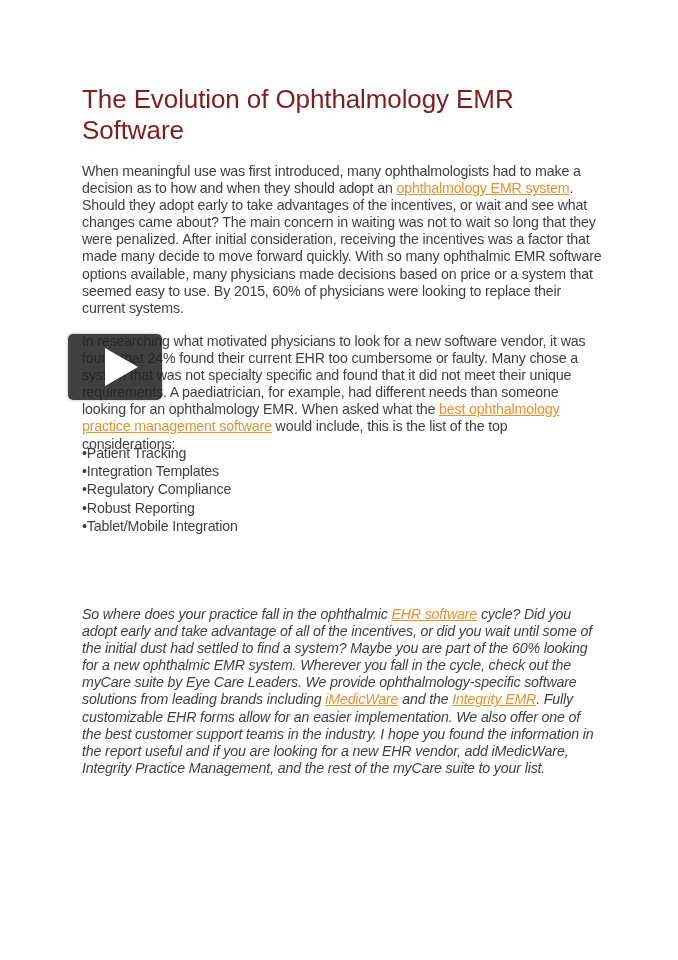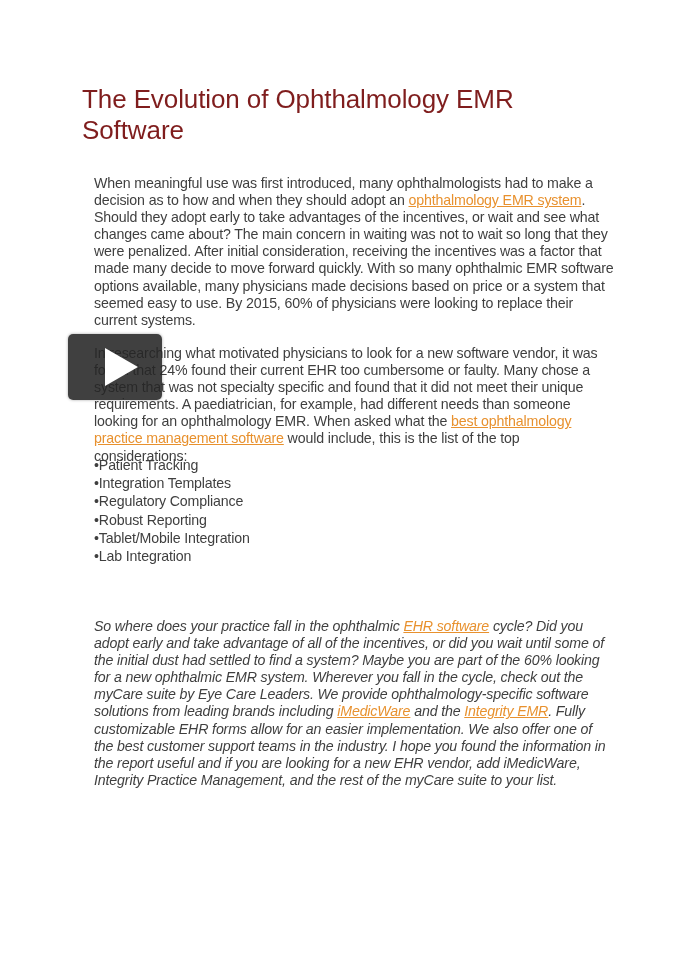--- a/index.html
+++ b/index.html
@@ -6,21 +6,21 @@
   body { width: 678px; height: 960px; position: relative; overflow: hidden; font-family: "Liberation Sans", sans-serif; }
   .page { position: absolute; left: 0; top: 0; width: 678px; height: 960px; background: #ffffff; }
   .title {
     position: absolute; left: 82px; top: 84px; width: 520px;
     font-size: 26px; line-height: 31px; color: #7f1d1d; font-weight: normal;
     margin: 0; letter-spacing: -0.1px;
   }
   .body {
     position: absolute; left: 82px; width: 520px;
     font-size: 14.2px; line-height: 17.1px; color: #3f3f3f;
-    margin: 12px; letter-spacing: -0.15px;
+    margin: 0; letter-spacing: -0.15px;
   }
   .p1 { top: 163px; }
   .p2 { top: 333px; }
   .list { top: 444px; list-style: none; padding: 0; line-height: 18.2px; }
   .list li { margin: 0; padding: 0; }
   .p3 { top: 606px; font-style: italic; }
   a.link { color: #e8912e; text-decoration: underline; text-decoration-color: #e8912e; }
   .play {
     position: absolute; left: 68px; top: 334px; width: 94px; height: 66px;
     background: rgba(38,38,38,0.88); border-radius: 5px;
@@ -38,21 +38,20 @@
   <p class="body p1"><span>When meaningful use was first introduced, many ophthalmologists had to make a decision as to how and when they should adopt an </span><a class="link" href="#">ophthalmology EMR system</a><span>. Should they adopt early to take advantages of the incentives, or wait and see what changes came about? The main concern in waiting was not to wait so long that they were penalized. After initial consideration, receiving the incentives was a factor that made many decide to move forward quickly. With so many ophthalmic EMR software options available, many physicians made decisions based on price or a system that seemed easy to use. By 2015, 60% of physicians were looking to replace their current systems.</span></p>
 
   <p class="body p2"><span>In researching what motivated physicians to look for a new software vendor, it was found that 24% found their current EHR too cumbersome or faulty. Many chose a system that was not specialty specific and found that it did not meet their unique requirements. A paediatrician, for example, had different needs than someone looking for an ophthalmology EMR. When asked what the </span><a class="link" href="#">best ophthalmology practice management software</a><span> would include, this is the list of the top considerations:</span></p>
 
   <ul class="body list">
     <li>•Patient Tracking</li>
     <li>•Integration Templates</li>
     <li>•Regulatory Compliance</li>
     <li>•Robust Reporting</li>
     <li>•Tablet/Mobile Integration</li>
-    <li>•Lab Integration</li>
   </ul>
 
   <p class="body p3"><span>So where does your practice fall in the ophthalmic </span><a class="link" href="#">EHR software</a><span> cycle? Did you adopt early and take advantage of all of the incentives, or did you wait until some of the initial dust had settled to find a system? Maybe you are part of the 60% looking for a new ophthalmic EMR system. Wherever you fall in the cycle, check out the myCare suite by Eye Care Leaders. We provide ophthalmology-specific software solutions from leading brands including </span><a class="link" href="#">iMedicWare</a><span> and the </span><a class="link" href="#">Integrity EMR</a><span>. Fully customizable EHR forms allow for an easier implementation. We also offer one of the best customer support teams in the industry. I hope you found the information in the report useful and if you are looking for a new EHR vendor, add iMedicWare, Integrity Practice Management, and the rest of the myCare suite to your list.</span></p>
 
   <div class="play">
     <svg width="94" height="66" viewBox="0 0 94 66">
       <polygon points="37,14 37,52 70,33" fill="#ffffff"></polygon>
     </svg>
   </div>
 </div>

